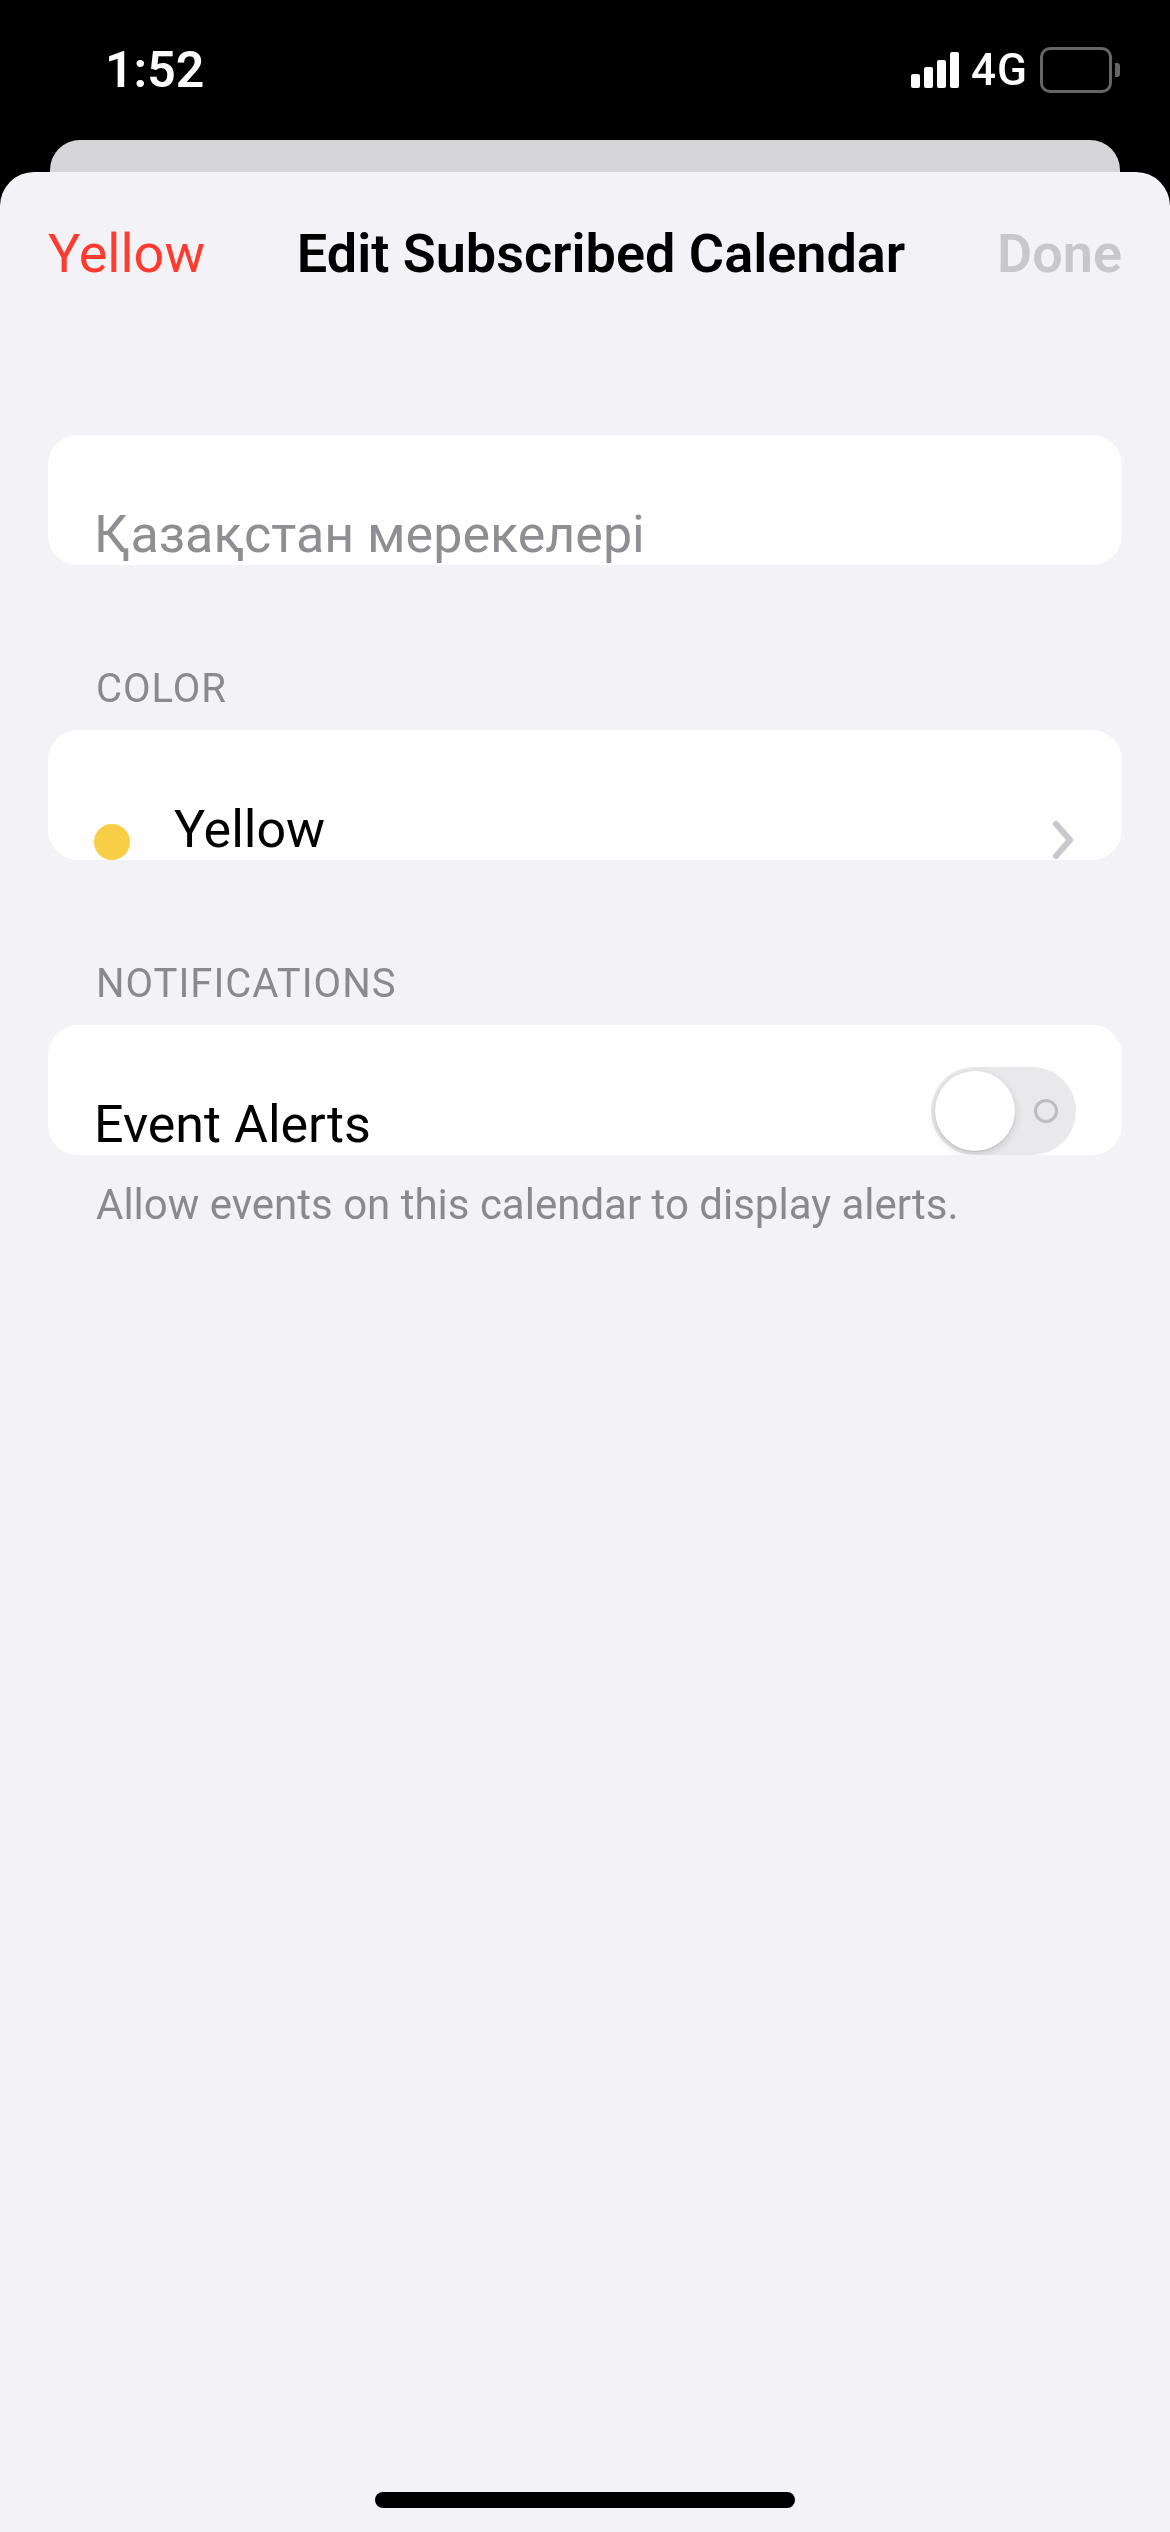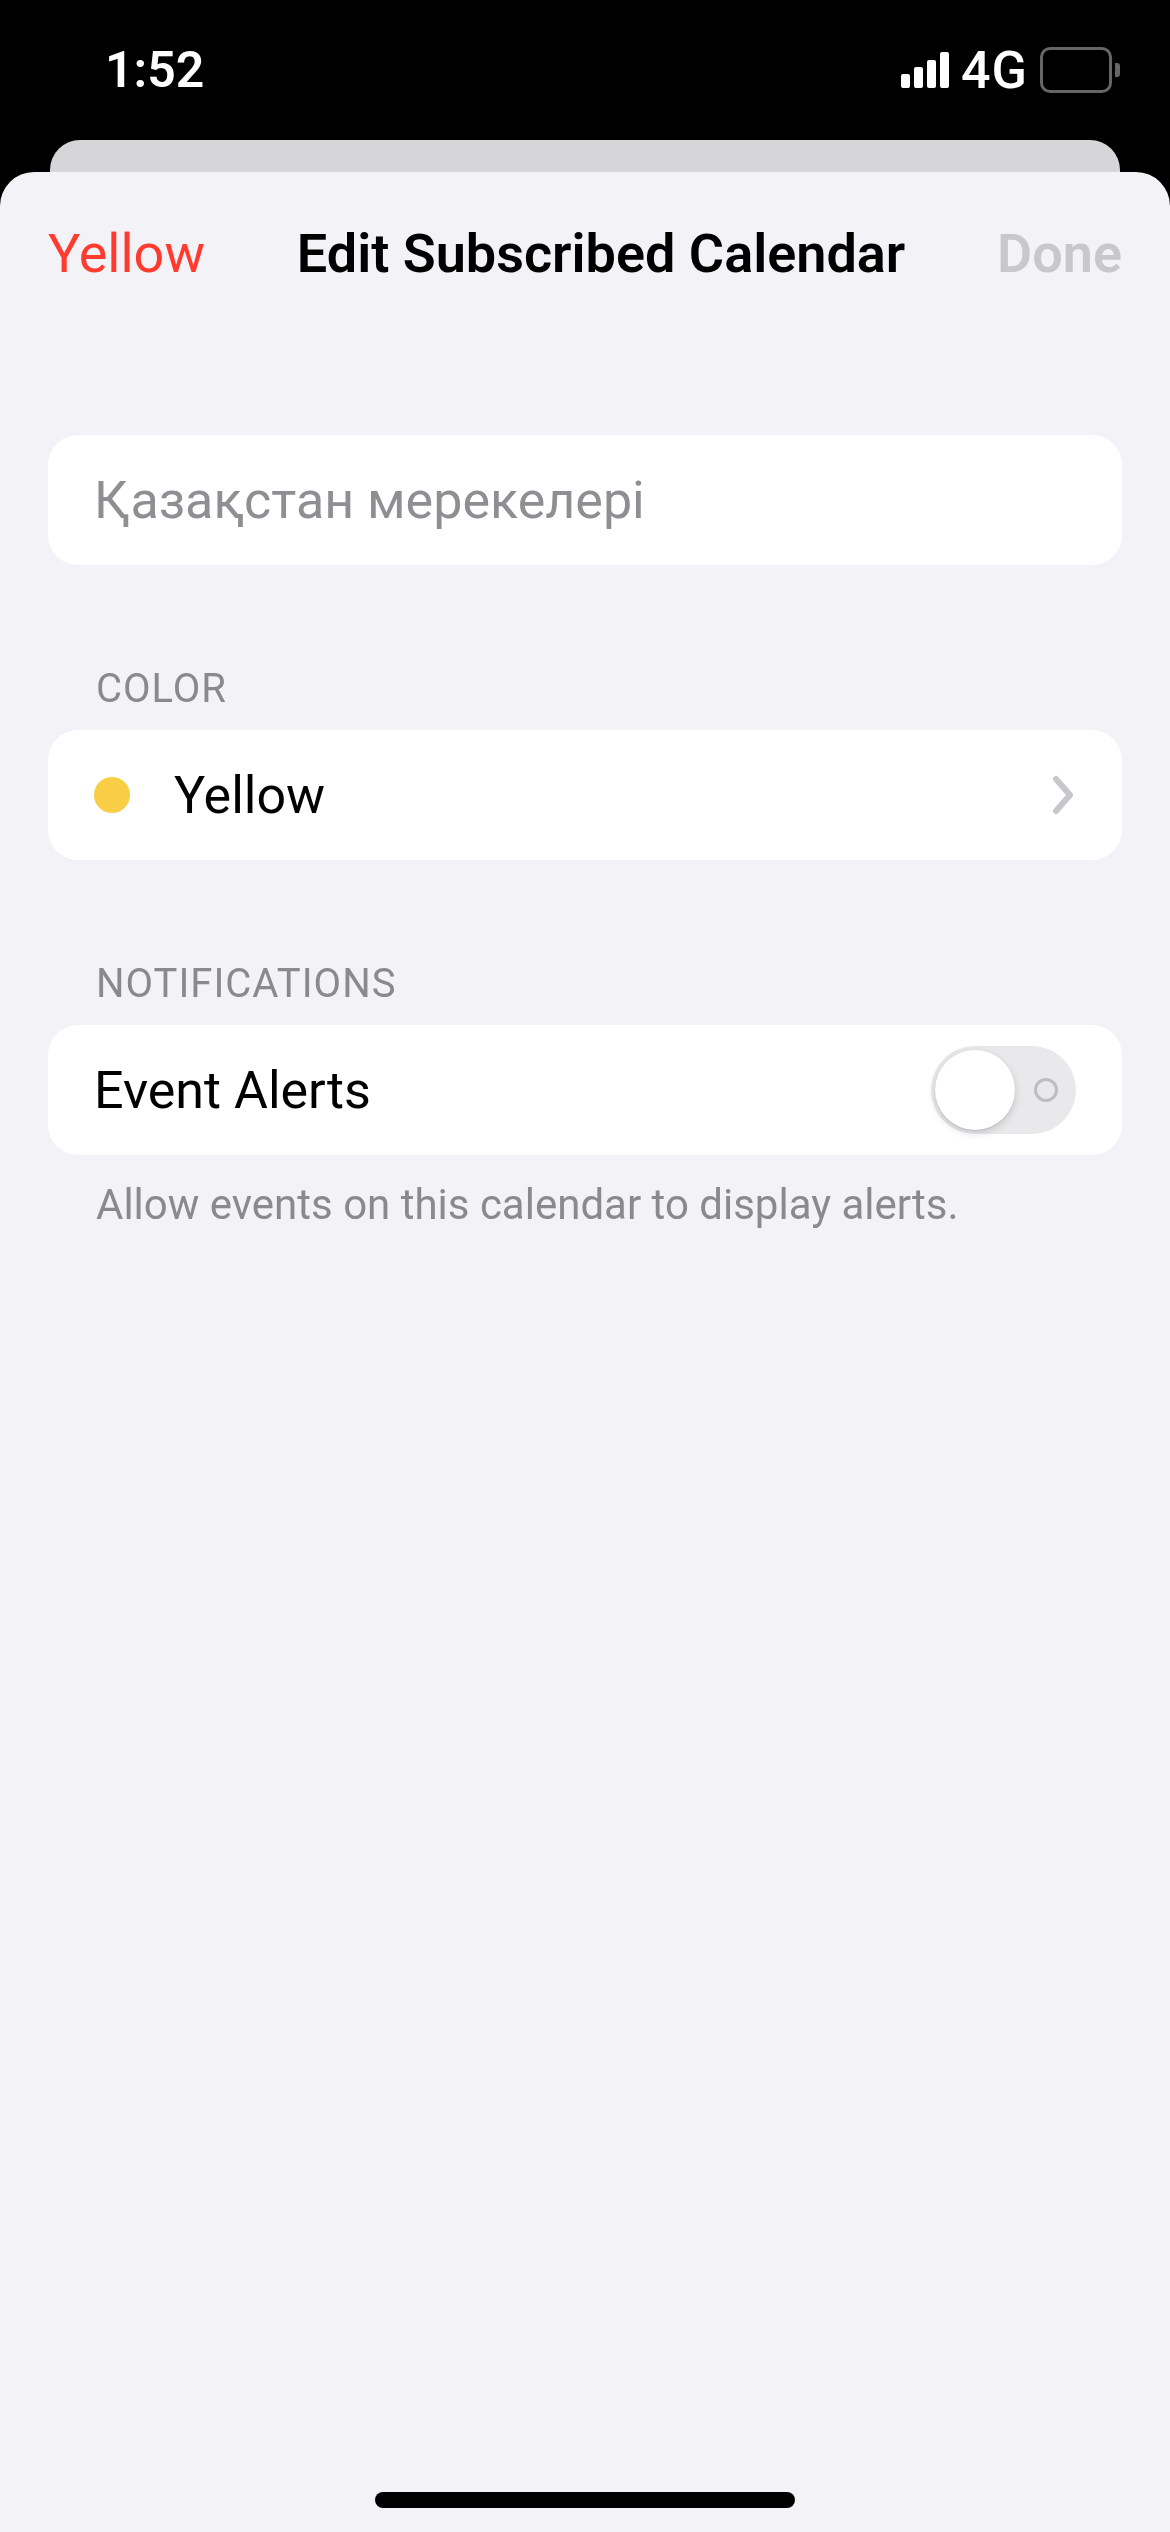--- a/index.html
+++ b/index.html
@@ -54,21 +54,21 @@
       width: 9px;
       background: #fff;
       border-radius: 2px;
       display: block;
     }
     .signal-bars span:nth-child(1){height:14px;}
     .signal-bars span:nth-child(2){height:21px;}
     .signal-bars span:nth-child(3){height:28px;}
     .signal-bars span:nth-child(4){height:36px;}
     .net-type {
-      font-size: 52px;
+      font-size: 44px;
       font-weight: 500;
       letter-spacing: 1px;
     }
     .battery {
       display: flex;
       align-items: center;
     }
     .battery-body {
       width: 72px;
       height: 36px;
@@ -156,21 +156,21 @@
     .section-gap { height: 100px; }
 
     .cell-group {
       background: #fff;
       border-radius: 30px;
       overflow: hidden;
     }
 
     .cell {
       display: flex;
-      align-items: center;
+      align-items: flex-end;
       min-height: 130px;
       padding: 0 46px;
     }
 
     .input-cell input {
       border: none;
       outline: none;
       font-size: 52px;
       width: 100%;
       color: #8e8e93;

